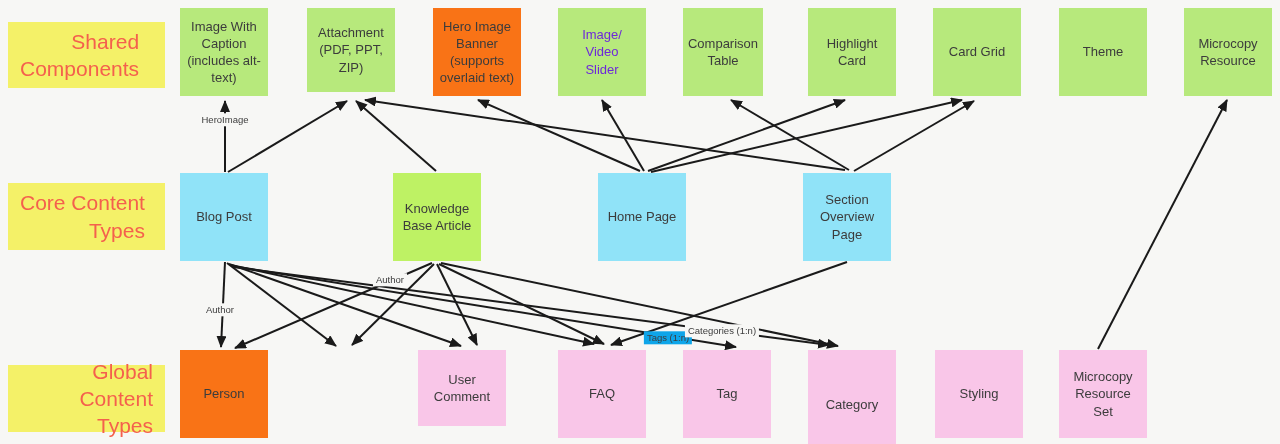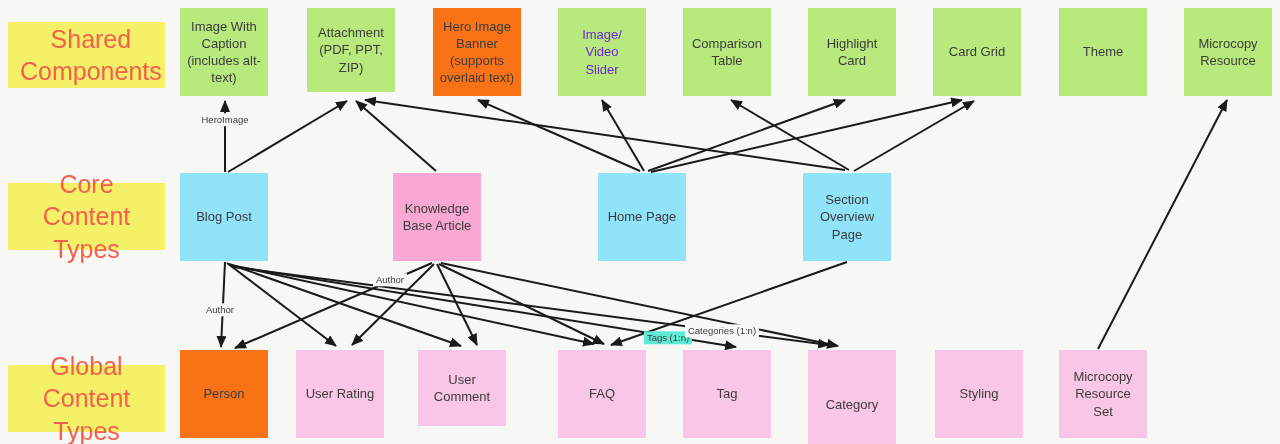--- a/index.html
+++ b/index.html
@@ -11,22 +11,22 @@
   .note{
     position:absolute;box-sizing:border-box;
     display:flex;align-items:center;justify-content:center;
     text-align:center;white-space:pre-line;
     font-size:13px;line-height:1.32;font-weight:400;color:#3c3c3c;
     padding:3px;z-index:1;
   }
   .rowlabel{
     position:absolute;box-sizing:border-box;
     display:flex;align-items:center;justify-content:flex-start;
-    text-align:center;white-space:pre-line;
-    font-size:25px;line-height:1.3;font-weight:500;color:#f4604d;
+    text-align:right;white-space:pre-line;
+    font-size:21px;line-height:1.3;font-weight:500;color:#f4604d;
     padding:22px 12px;z-index:1;
   }
   #wires{position:absolute;left:0;top:0;z-index:2;pointer-events:none;}
   #wires line{stroke:#1a1a1a;stroke-width:2;}
   .clabel{
     position:absolute;z-index:3;transform:translate(-50%,-50%);
     background:#f7f7f5;color:#3c3c3c;font-size:9.5px;line-height:1.2;
     padding:1px 3px;white-space:nowrap;
   }
 </style>
@@ -47,37 +47,36 @@
     <div class="note" style="left: 307px; top: 8px; width: 88px; height: 84px; background: rgb(183, 233, 124); color: rgb(60, 60, 60);">Attachment
 (PDF, PPT,
 ZIP)</div>
     <div class="note" style="left: 433px; top: 8px; width: 88px; height: 88px; background: #f97316; color: rgb(60, 60, 60);">Hero Image
 Banner
 (supports
 overlaid text)</div>
     <div class="note" style="left: 558px; top: 8px; width: 88px; height: 88px; background: rgb(183, 233, 124); color: #6d28d9;">Image/
 Video
 Slider</div>
-    <div class="note" style="left: 683px; top: 8px; width: 88px; height: 88px; background: rgb(183, 233, 124); color: rgb(60, 60, 60);">Comparison
+    <div class="note" style="left: 683px; top: 8px; width: 80px; height: 88px; background: rgb(183, 233, 124); color: rgb(60, 60, 60);">Comparison
 Table</div>
     <div class="note" style="left: 808px; top: 8px; width: 88px; height: 88px; background: rgb(183, 233, 124); color: rgb(60, 60, 60);">Highlight
 Card</div>
     <div class="note" style="left: 933px; top: 8px; width: 88px; height: 88px; background: rgb(183, 233, 124); color: rgb(60, 60, 60);">Card Grid</div>
     <div class="note" style="left: 1059px; top: 8px; width: 88px; height: 88px; background: rgb(183, 233, 124); color: rgb(60, 60, 60);">Theme</div>
     <div class="note" style="left: 1184px; top: 8px; width: 88px; height: 88px; background: rgb(183, 233, 124); color: rgb(60, 60, 60);">Microcopy
 Resource</div>
     <div class="note" style="left: 180px; top: 173px; width: 88px; height: 88px; background: rgb(144, 227, 248); color: rgb(60, 60, 60);">Blog Post</div>
-    <div class="note" style="left: 393px; top: 173px; width: 88px; height: 88px; background: #f9a8d4; color: rgb(60, 60, 60);">Knowledge
+    <div class="note" style="left: 393px; top: 173px; width: 88px; height: 88px; background: #bef264; color: rgb(60, 60, 60);">Knowledge
 Base Article</div>
     <div class="note" style="left: 598px; top: 173px; width: 88px; height: 88px; background: rgb(144, 227, 248); color: rgb(60, 60, 60);">Home Page</div>
     <div class="note" style="left: 803px; top: 173px; width: 88px; height: 88px; background: rgb(144, 227, 248); color: rgb(60, 60, 60);">Section
 Overview
 Page</div>
     <div class="note" style="left: 180px; top: 350px; width: 88px; height: 88px; background: #f97316; color: rgb(60, 60, 60);">Person</div>
-    <div class="note" style="left: 296px; top: 350px; width: 88px; height: 88px; background: rgb(249, 198, 232); color: rgb(60, 60, 60);">User Rating</div>
     <div class="note" style="left: 418px; top: 350px; width: 88px; height: 76px; background: rgb(249, 198, 232); color: rgb(60, 60, 60);">User
 Comment</div>
     <div class="note" style="left: 558px; top: 350px; width: 88px; height: 88px; background: rgb(249, 198, 232); color: rgb(60, 60, 60);">FAQ</div>
     <div class="note" style="left: 683px; top: 350px; width: 88px; height: 88px; background: rgb(249, 198, 232); color: rgb(60, 60, 60);">Tag</div>
     <div class="note" style="left: 808px; top: 350px; width: 88px; height: 109px; background: rgb(249, 198, 232); color: rgb(60, 60, 60);">Category</div>
     <div class="note" style="left: 935px; top: 350px; width: 88px; height: 88px; background: rgb(249, 198, 232); color: rgb(60, 60, 60);">Styling</div>
     <div class="note" style="left: 1059px; top: 350px; width: 88px; height: 88px; background: rgb(249, 198, 232); color: rgb(60, 60, 60);">Microcopy
 Resource
 Set</div>
     <svg id="wires" width="1280" height="444">
@@ -105,16 +104,16 @@
       <line x1="233" y1="267" x2="829" y2="345" stroke="#1a1a1a" marker-end="url(#arrowhead)"></line>
       <line x1="432" y1="263" x2="235" y2="348" stroke="#1a1a1a" marker-end="url(#arrowhead)"></line>
       <line x1="434" y1="264" x2="352" y2="345" stroke="#1a1a1a" marker-end="url(#arrowhead)"></line>
       <line x1="437" y1="264" x2="477" y2="345" stroke="#1a1a1a" marker-end="url(#arrowhead)"></line>
       <line x1="439" y1="264" x2="604" y2="344" stroke="#1a1a1a" marker-end="url(#arrowhead)"></line>
       <line x1="441" y1="263" x2="838" y2="346" stroke="#1a1a1a" marker-end="url(#arrowhead)"></line>
       <line x1="847" y1="262" x2="611" y2="345" stroke="#1a1a1a" marker-end="url(#arrowhead)"></line>
     </svg>
     <div class="clabel" style="left: 225px; top: 120px; background: rgb(247, 247, 245);">HeroImage</div>
     <div class="clabel" style="left: 220px; top: 310px; background: rgb(247, 247, 245);">Author</div>
-    <div class="clabel" style="left: 668px; top: 338px; background: #5eead4;">Tags (1:n)</div>
+    <div class="clabel" style="left: 668px; top: 338px; background: #0ea5e9;">Tags (1:n)</div>
     <div class="clabel" style="left: 722px; top: 331px; background: rgb(247, 247, 245);">Categories (1:n)</div>
     <div class="clabel" style="left: 390px; top: 280px; background: rgb(247, 247, 245);">Author</div>
   </div>
 
 </body></html>

